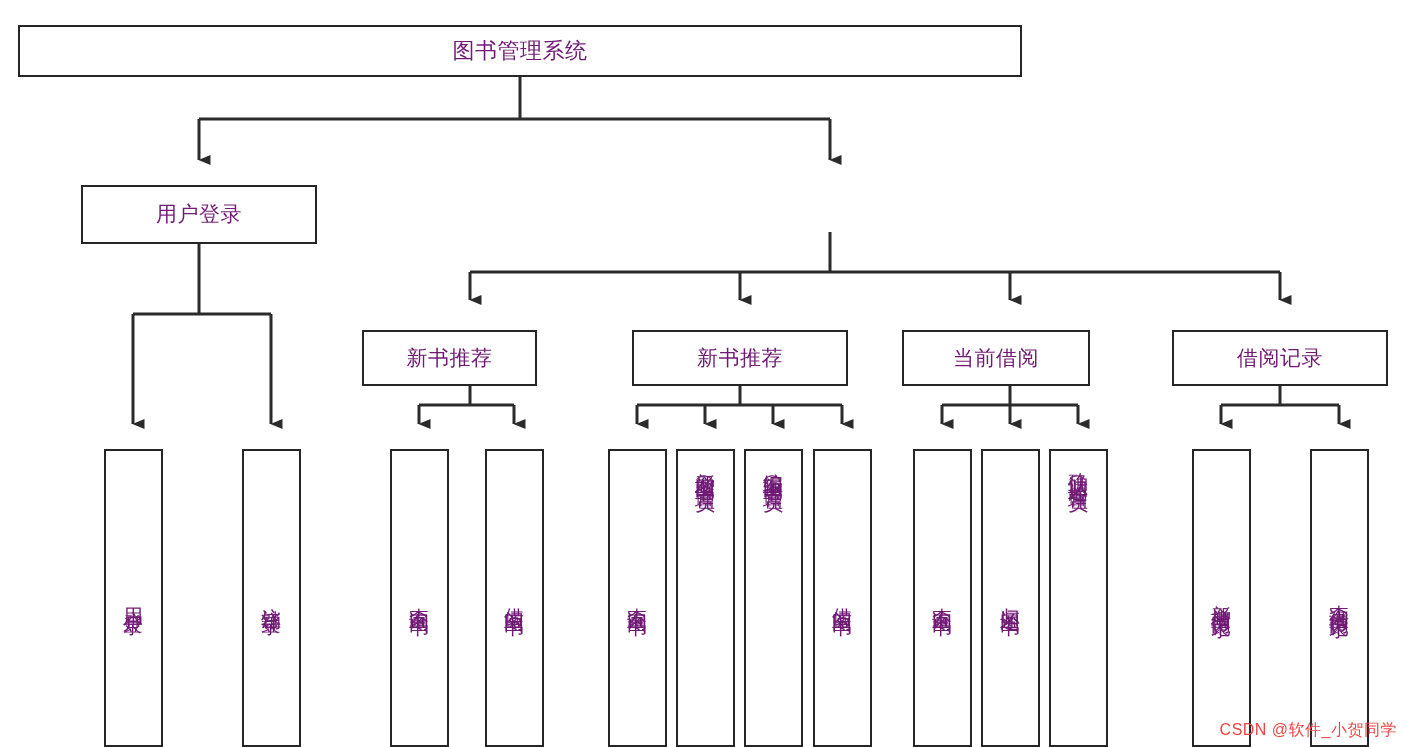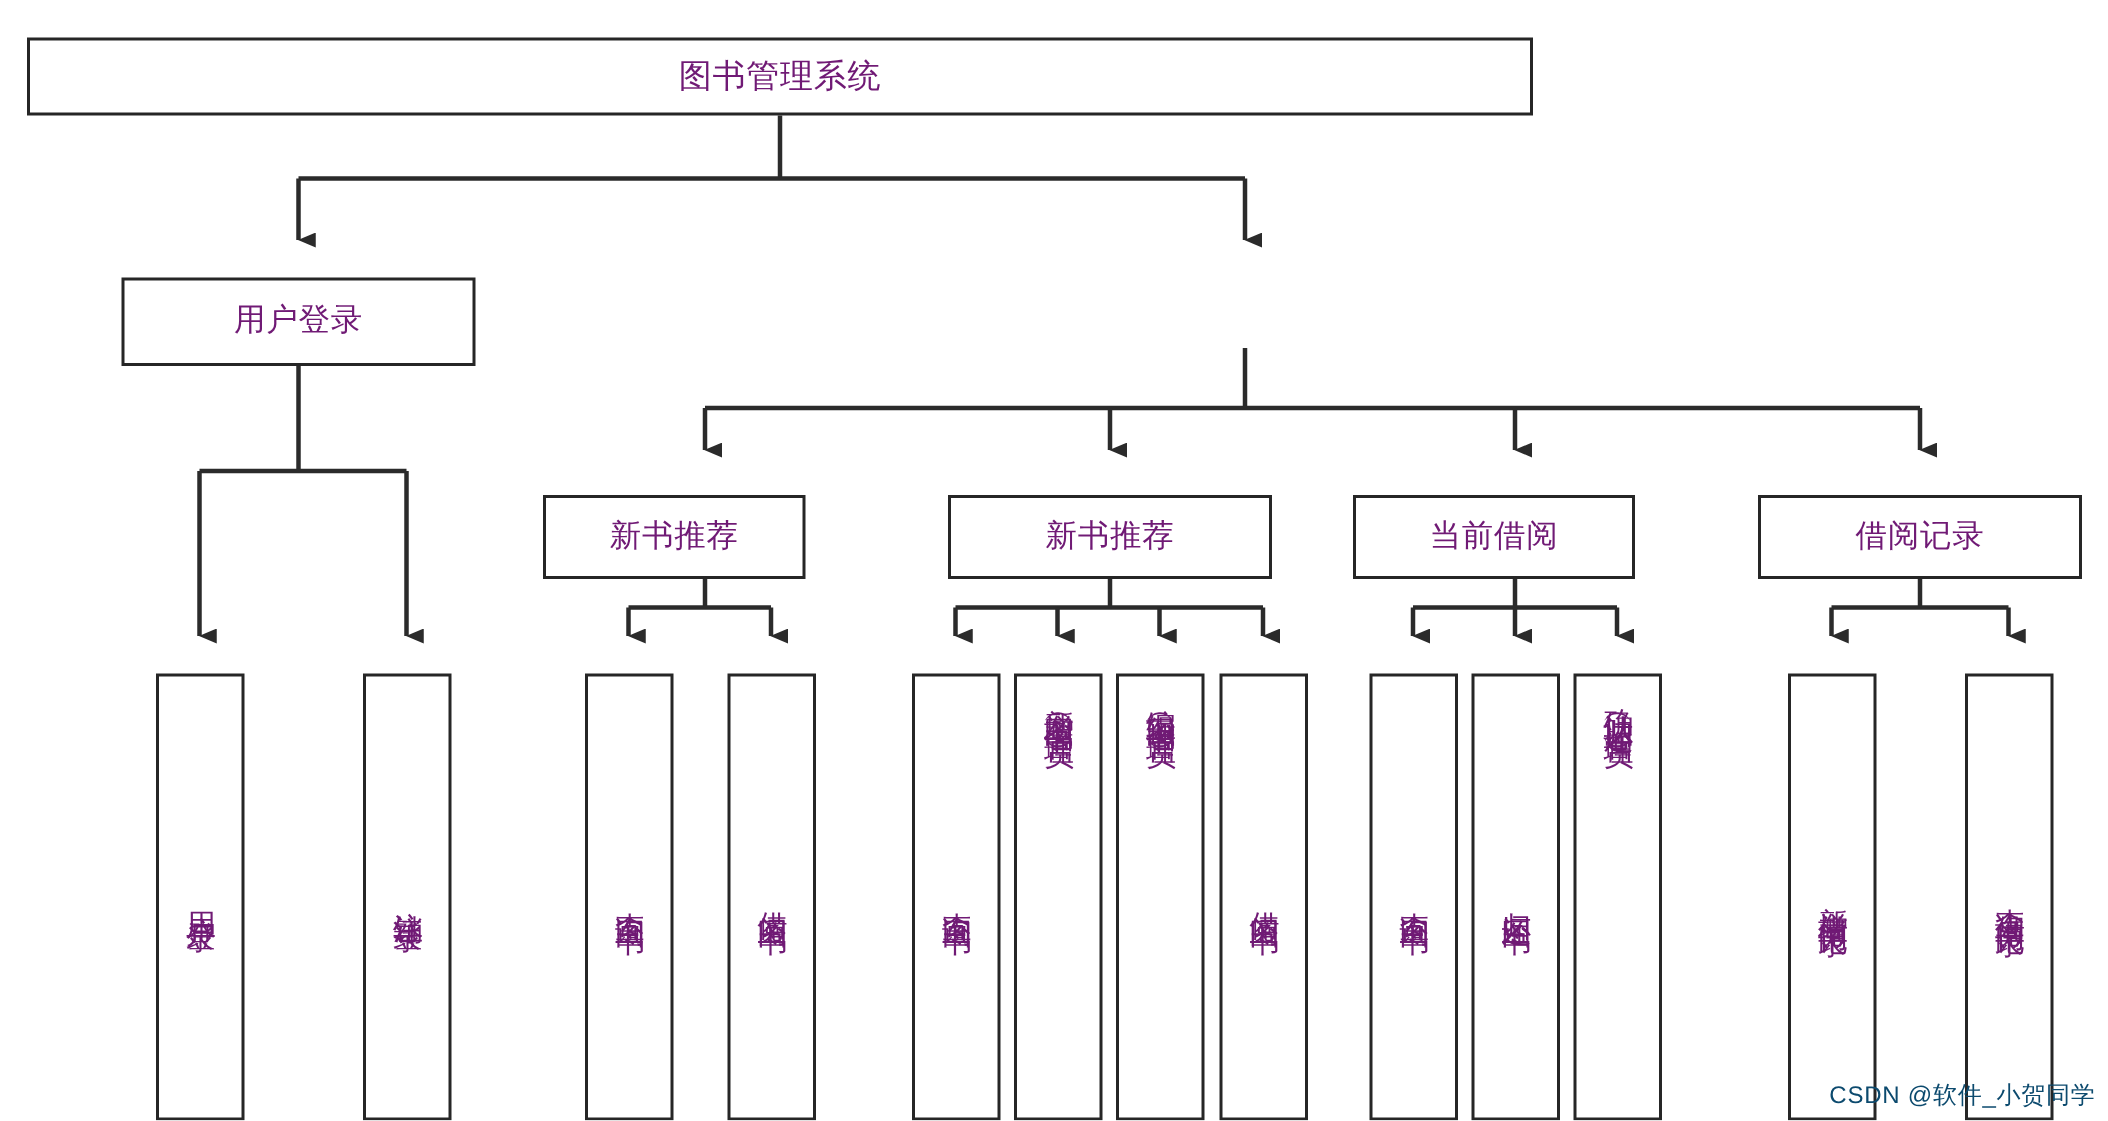--- a/index.html
+++ b/index.html
@@ -61,21 +61,21 @@
     font-size: 20px;
     letter-spacing: 3px;
     line-height: 1.0;
     max-height: 100%;
   }
   #watermark {
     position: absolute;
     right: 8px;
     bottom: 6px;
     font-size: 16px;
-    color: #0c4a6e;
+    color: #ef4444;
     letter-spacing: 0.5px;
     z-index: 5;
     white-space: nowrap;
   }
 </style>
 </head>
 <body>
 
 <div id="canvas">
 

